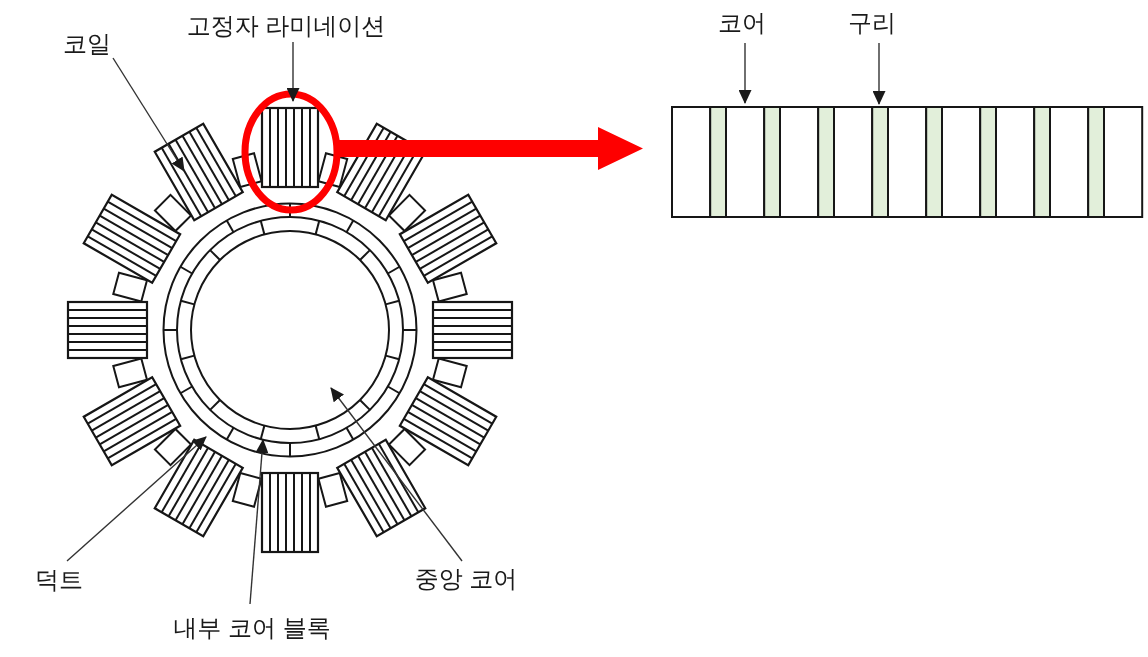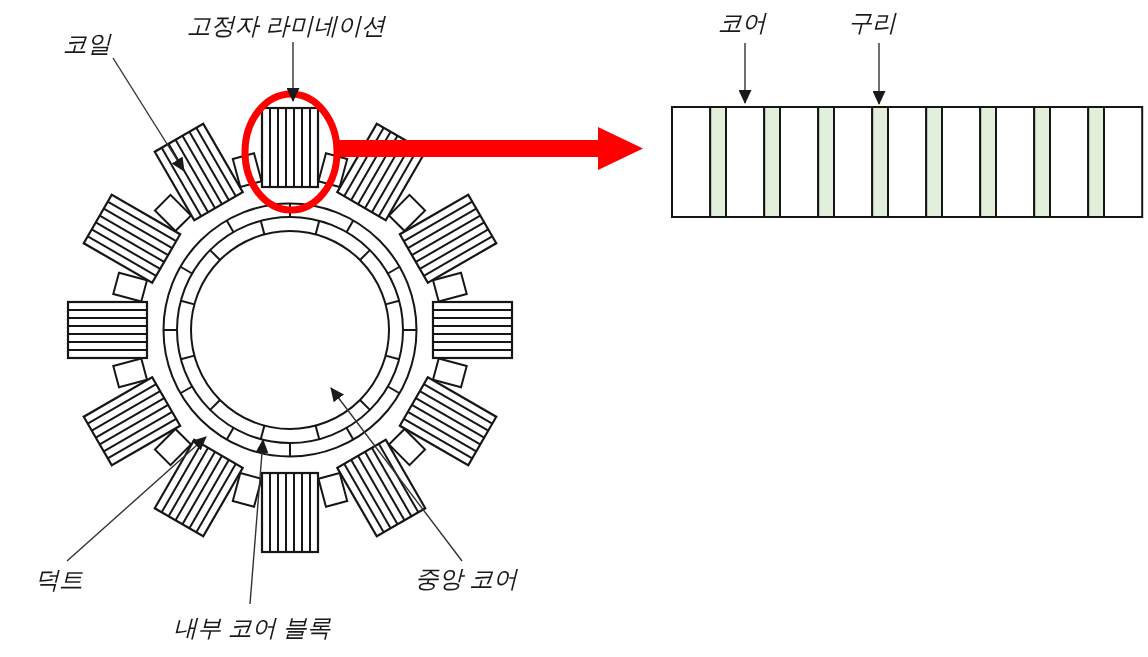--- a/index.html
+++ b/index.html
@@ -1,16 +1,16 @@
 <!DOCTYPE html>
 <html><head>
 <meta charset="utf-8">
 <style>
   html,body{margin:0;padding:0;background:#ffffff;}
-  .canvas{position:relative;width:1148px;height:657px;background:#ffffff;overflow:hidden;font-style:italic;}
+  .canvas{position:relative;width:1148px;height:657px;background:#ffffff;overflow:hidden;}
   svg{display:block;}
   .lbl{font-family:"Liberation Sans","DejaVu Sans",sans-serif;font-size:24px;fill:#1a1a1a;text-anchor:middle;}
   .leader{stroke:#333333;stroke-width:1.4;fill:none;}
 </style>
 </head>
 <body>
 
 <div class="canvas">
 <svg width="1148" height="657" viewBox="0 0 1148 657">
   <defs>

